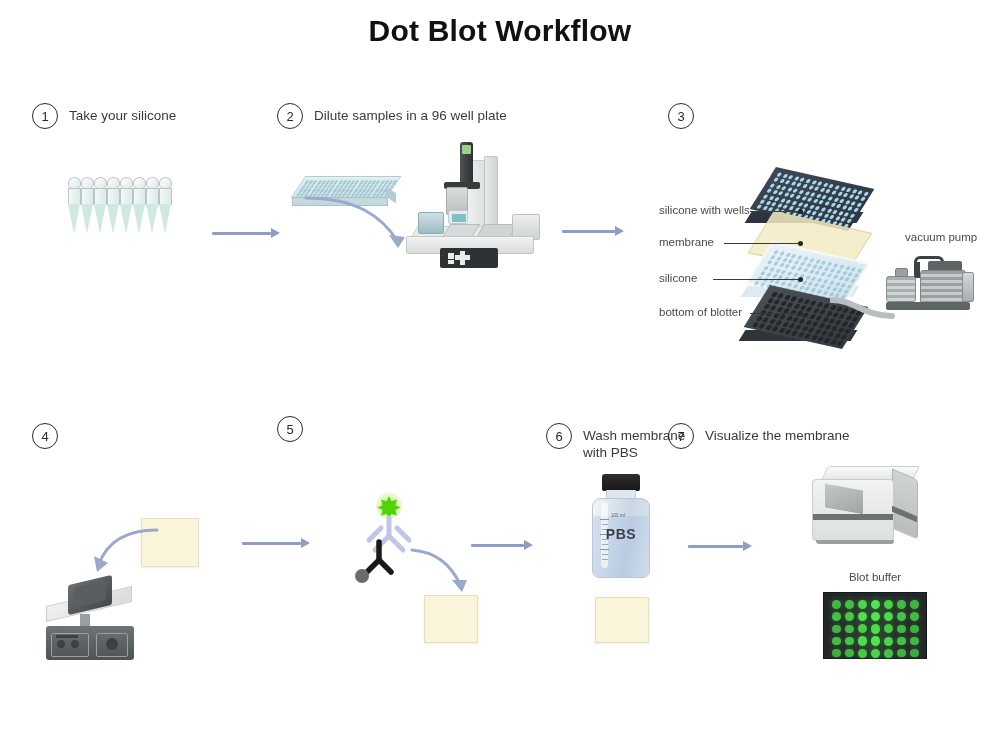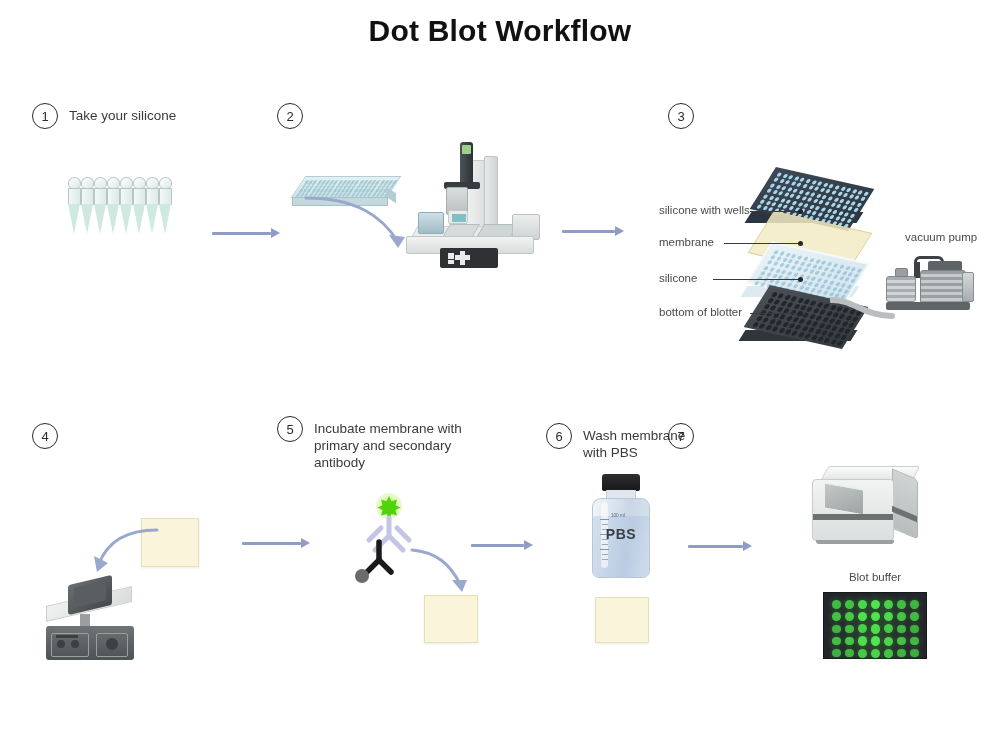--- a/index.html
+++ b/index.html
@@ -187,45 +187,44 @@
 
 <div id="title">Dot Blot Workflow</div>
 
 <div class="step" style="left:32px;top:103px;">
   <div class="circle">1</div>
   <div class="step-label">Take your silicone</div>
 </div>
 
 <div class="step" style="left:277px;top:103px;">
   <div class="circle">2</div>
+  <div class="step-label">Dilute samples in a 96 well plate</div>
 </div>
 
 <div class="step" style="left:668px;top:103px;">
   <div class="circle">3</div>
 </div>
 
 <div class="step" style="left:32px;top:423px;">
   <div class="circle">4</div>
 </div>
 
 <div class="step" style="left:277px;top:416px;">
   <div class="circle">5</div>
-  <div class="step-label">Incubate membrane with
-primary and secondary
-antibody</div>
 </div>
 
 <div class="step" style="left:546px;top:423px;">
   <div class="circle">6</div>
   <div class="step-label">Wash membrane
 with PBS</div>
 </div>
 
 <div class="step" style="left:668px;top:423px;">
   <div class="circle">7</div>
+  <div class="step-label">Visualize the membrane</div>
 </div>
 
 <div class="arrow" style="left:212px;top:228px;width:68px;">
   <div class="shaft" style="width:59px;"></div>
     <div class="head" style="left:59px;"></div>
 </div>
 <div class="arrow" style="left:562px;top:226px;width:62px;">
   <div class="shaft" style="width:53px;"></div>
     <div class="head" style="left:53px;"></div>
 </div>

